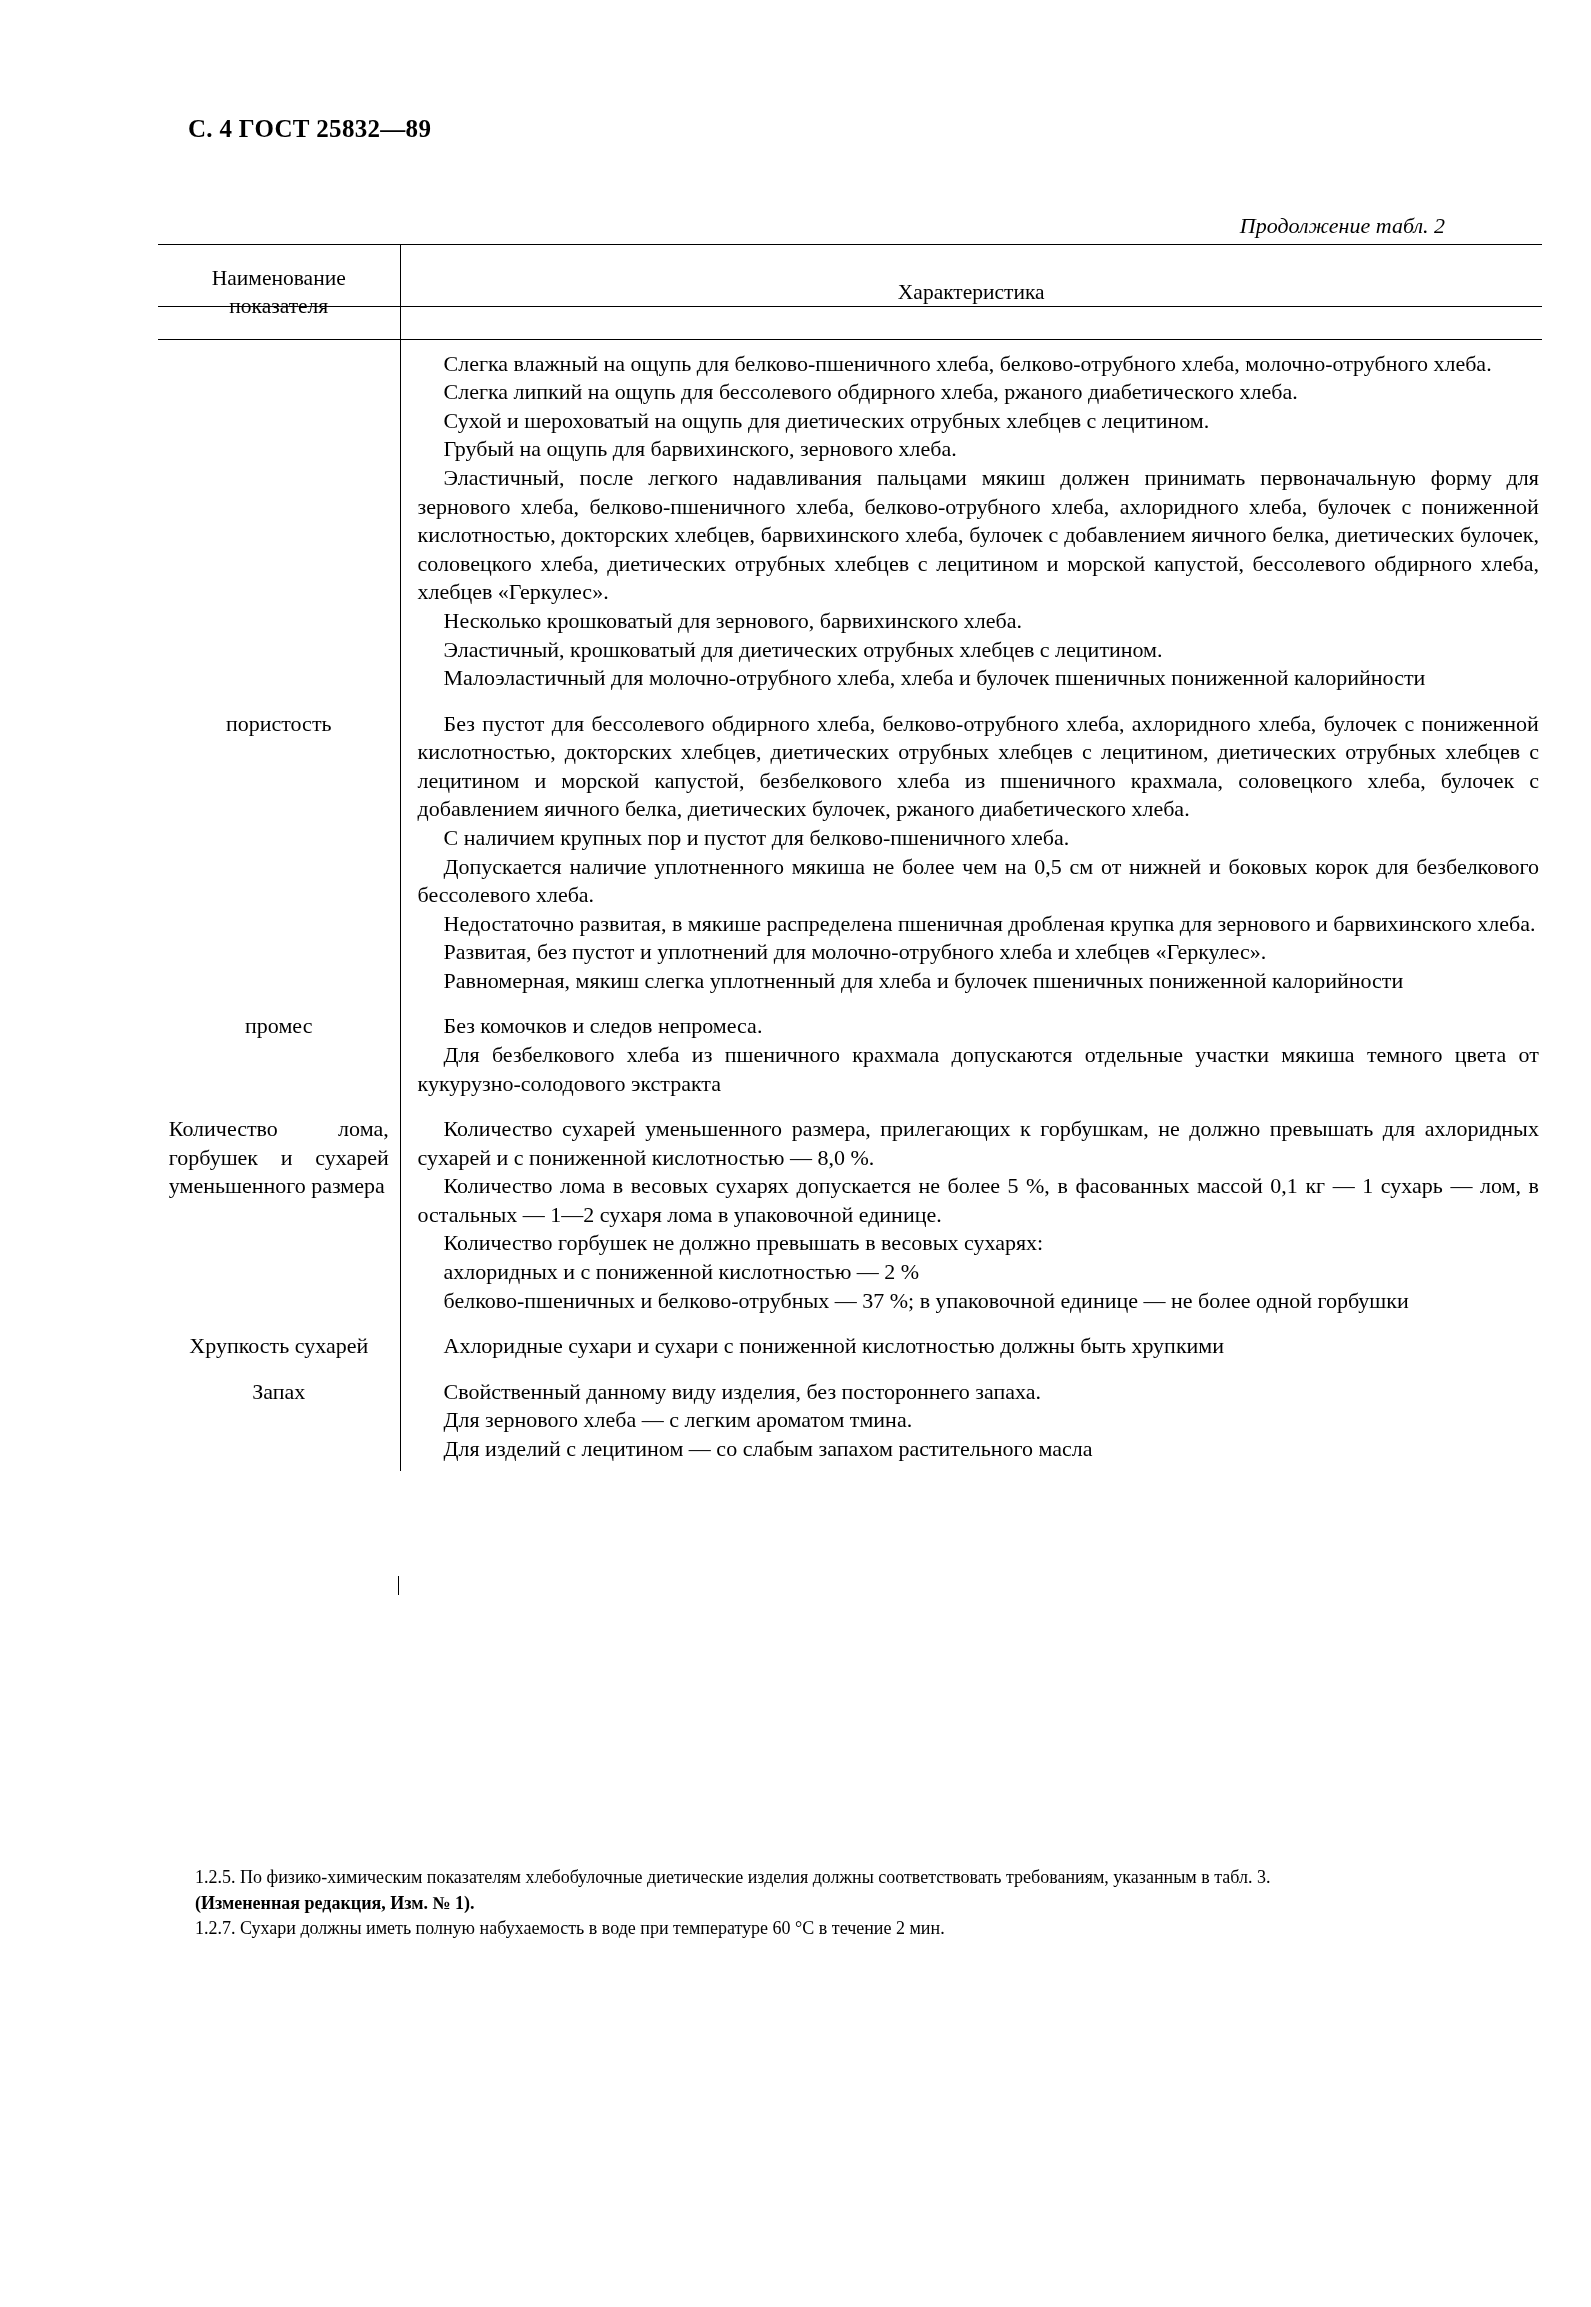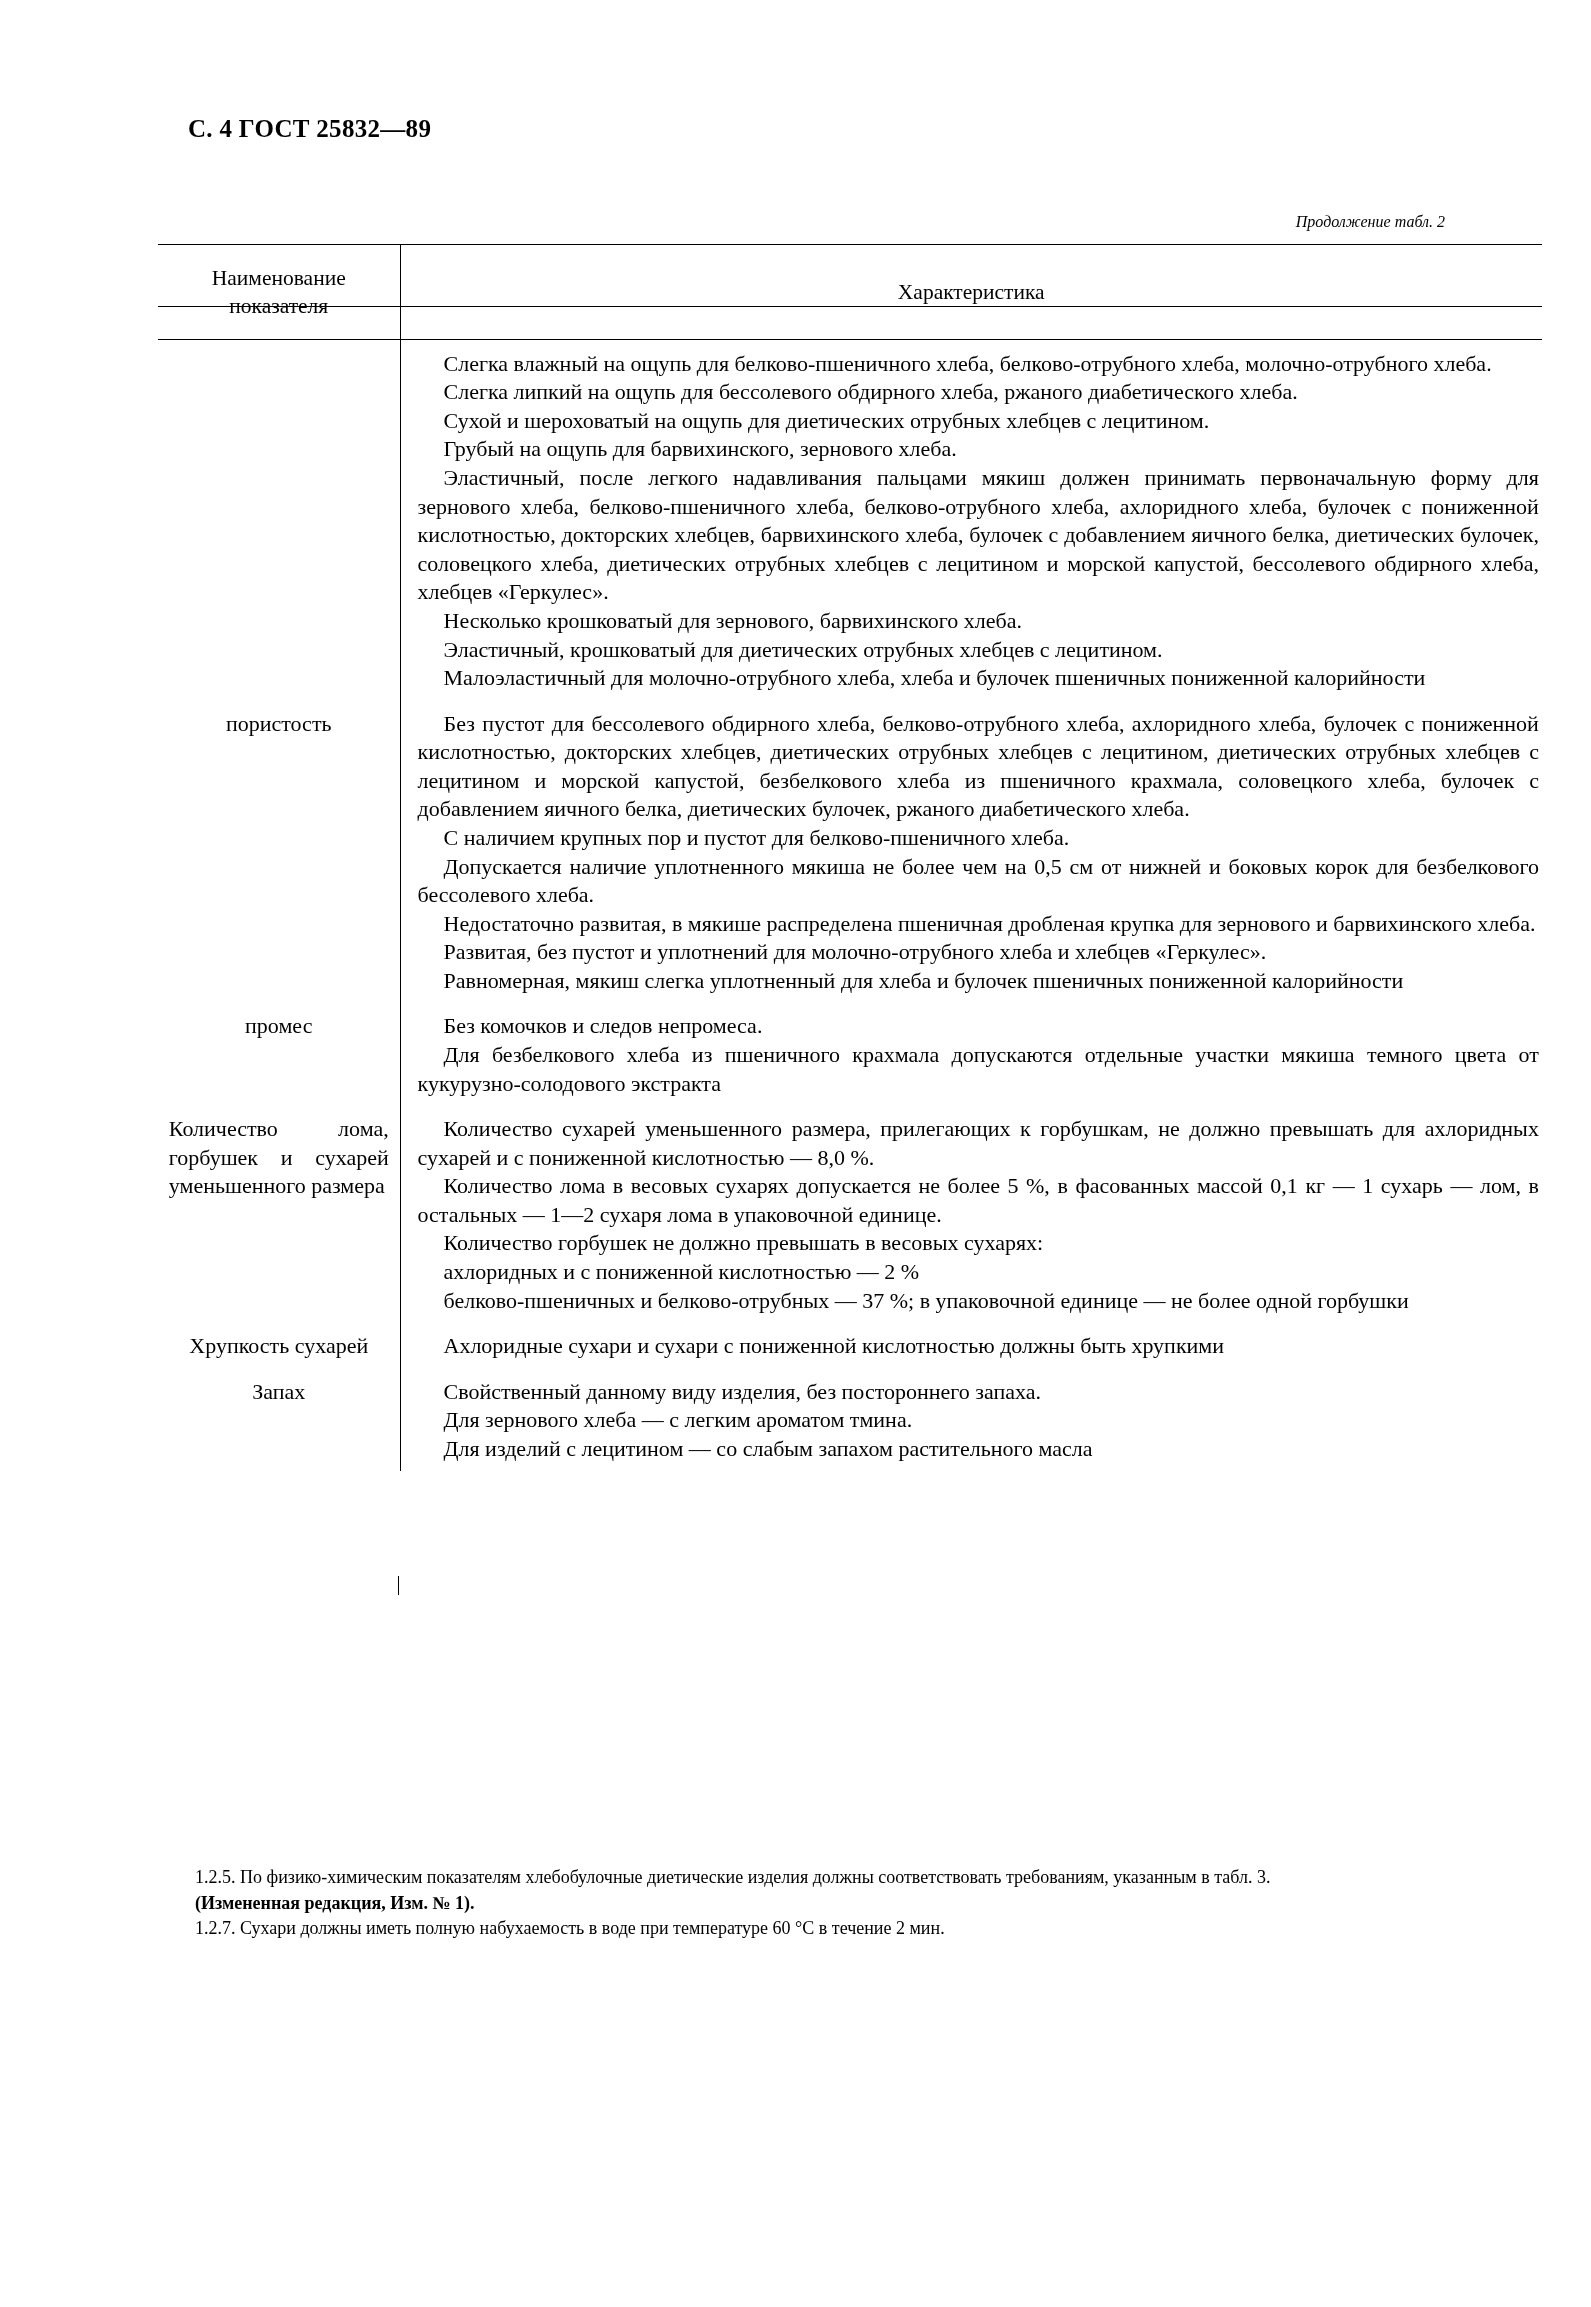--- a/index.html
+++ b/index.html
@@ -34,21 +34,21 @@
     letter-spacing: 0.3px;
     margin-left: 42px;
   }
 
   
   .table-caption {
     position: absolute;
     right: 146px;
     top: 213px;
     font-style: italic;
-    font-size: 16px;
+    font-size: 22px;
   }
 
   
   .doc-table {
     position: absolute;
     left: 158px;
     top: 244px;
     width: 1384px;
     border-collapse: collapse;
     table-layout: fixed;

